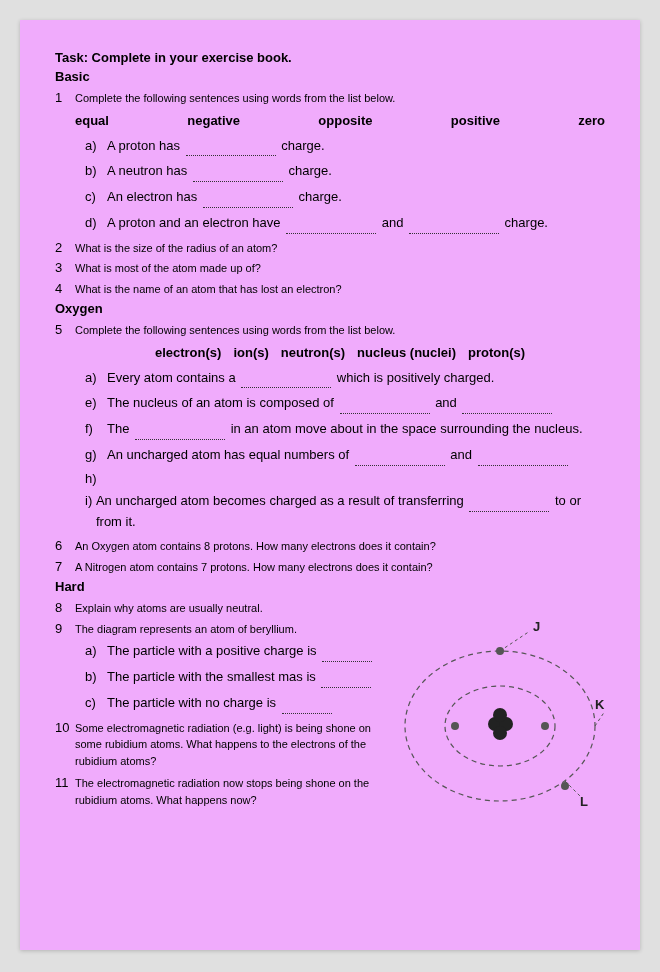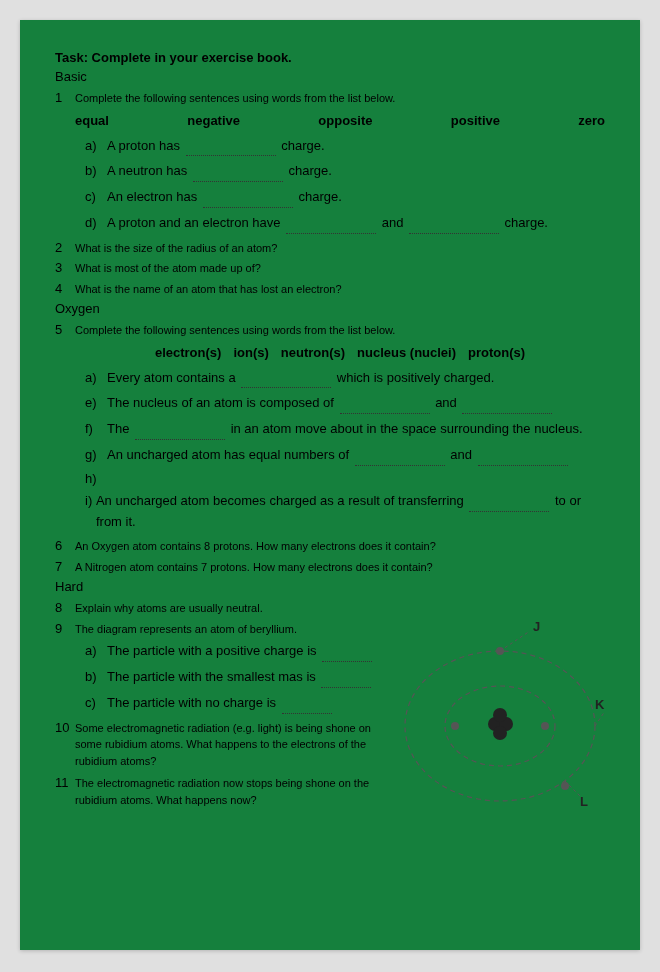--- a/index.html
+++ b/index.html
@@ -7,34 +7,34 @@
       font-family: Arial, sans-serif;
       font-size: 13px;
       background: #e0e0e0;
       display: flex;
       justify-content: center;
       align-items: flex-start;
       min-height: 972px;
       padding: 20px 0;
     }
     .page {
-      background: #15803d;
+      background: #f0abfc;
       width: 620px;
       min-height: 930px;
       padding: 30px 35px 30px 35px;
       box-shadow: 0 1px 4px rgba(0,0,0,0.2);
       position: relative;
     }
     .task-heading {
       font-weight: bold;
       margin-bottom: 4px;
       font-size: 13px;
     }
     .section-heading {
-      font-weight: normal;
+      font-weight: bold;
       margin-bottom: 6px;
       font-size: 13px;
     }
     .question-block {
       margin-bottom: 6px;
     }
     .question-row {
       display: flex;
       margin-bottom: 4px;
       align-items: baseline;

